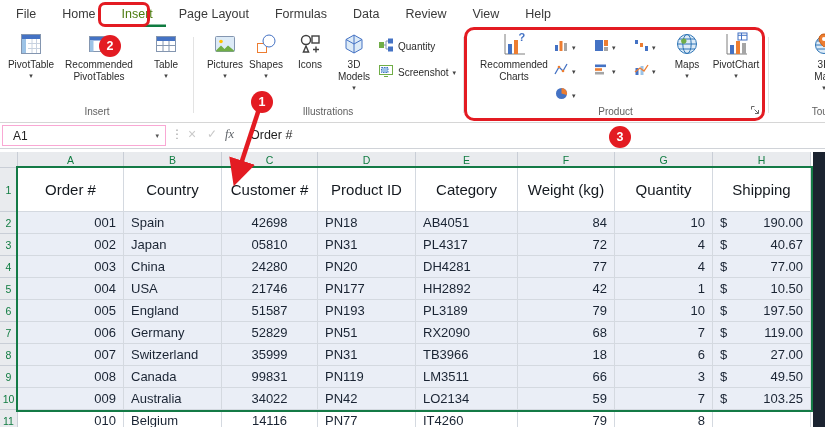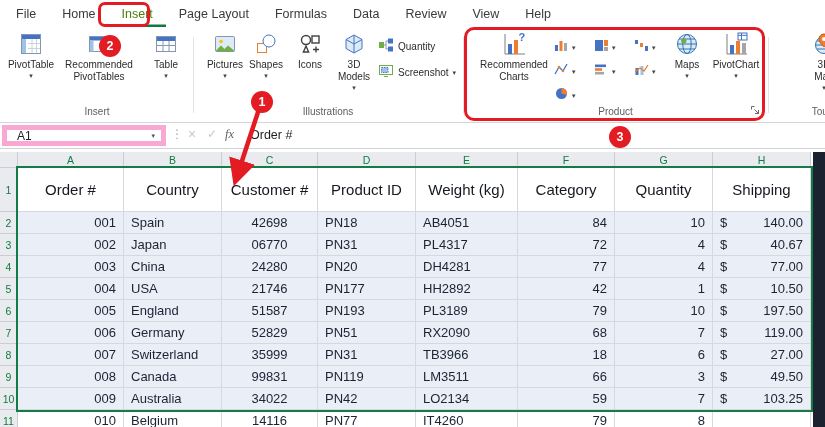--- a/index.html
+++ b/index.html
@@ -43,21 +43,21 @@
   .b-pivotchart{left:244px;width:56px}
   .b-map3d{left:6px;width:44px}
   .b-map3d .blabel{max-width:28px}
   .m11{left:88px;top:9px}.m12{left:128px;top:9px}.m13{left:168px;top:9px}
   .m21{left:88px;top:33px}.m22{left:128px;top:33px}.m23{left:168px;top:33px}
   .m31{left:88px;top:57px}
   .launcher{position:absolute;right:6px;bottom:6px;width:12px;height:12px;display:flex;align-items:center;justify-content:center;}
 
   
   .fbar{position:absolute;top:123px;left:0;width:100%;height:26px;background:#fff;border-bottom:1px solid #d0d3d8;}
-  .namebox{position:absolute;left:2px;top:2px;width:164px;height:21px;border:5px solid #f9a8d4;display:flex;align-items:center;padding:0 6px 0 10px;font-size:12px;color:#222;background:#fff;}
+  .namebox{position:absolute;left:2px;top:2px;width:164px;height:21px;border:1px solid #f9a8d4;display:flex;align-items:center;padding:0 6px 0 10px;font-size:12px;color:#222;background:#fff;}
   .namebox .nchev{margin-left:auto;font-size:7px;color:#555;}
   .fdots{position:absolute;left:171px;top:4px;font-size:12px;color:#a6a6a6;}
   .fcancel{position:absolute;left:188px;top:3px;font-size:14px;color:#c9c9c9;}
   .fenter{position:absolute;left:207px;top:4px;font-size:12px;color:#c9c9c9;}
   .ffx{position:absolute;left:225px;top:4px;font-size:12.5px;color:#5f6368;font-style:italic;font-family:"Liberation Serif",serif;}
   .fcontent{position:absolute;left:250px;top:5px;font-size:12.5px;color:#1f1f1f;}
 
   
   #grid{position:absolute;top:152px;left:0;width:811px;height:275px;display:grid;
     grid-template-columns:18px 106px 98px 96px 98px 102px 97px 98px 98px;
@@ -351,40 +351,40 @@
       <div class="hcell colhead">D</div>
       <div class="hcell colhead">E</div>
       <div class="hcell colhead">F</div>
       <div class="hcell colhead">G</div>
       <div class="hcell colhead">H</div>
       <div class="hcell rowhead">1</div>
       <div class="cell th">Order #</div>
       <div class="cell th">Country</div>
       <div class="cell th">Customer #</div>
       <div class="cell th">Product ID</div>
+      <div class="cell th">Category</div>
       <div class="cell th">Weight (kg)</div>
-      <div class="cell th">Category</div>
       <div class="cell th">Quantity</div>
       <div class="cell th">Shipping</div>
       <div class="hcell rowhead">2</div>
       <div class="cell right sel">001</div>
       <div class="cell left sel">Spain</div>
       <div class="cell center sel">42698</div>
       <div class="cell left sel">PN18</div>
       <div class="cell left sel">AB4051</div>
       <div class="cell right sel">84</div>
       <div class="cell right sel">10</div>
       <div class="cell ship sel">
         <div class="cur">$</div>
-        <div class="amt">140.00</div>
+        <div class="amt">190.00</div>
       </div>
       <div class="hcell rowhead">3</div>
       <div class="cell right sel">002</div>
       <div class="cell left sel">Japan</div>
-      <div class="cell center sel">06770</div>
+      <div class="cell center sel">05810</div>
       <div class="cell left sel">PN31</div>
       <div class="cell left sel">PL4317</div>
       <div class="cell right sel">72</div>
       <div class="cell right sel">4</div>
       <div class="cell ship sel">
         <div class="cur">$</div>
         <div class="amt">40.67</div>
       </div>
       <div class="hcell rowhead">4</div>
       <div class="cell right sel">003</div>

